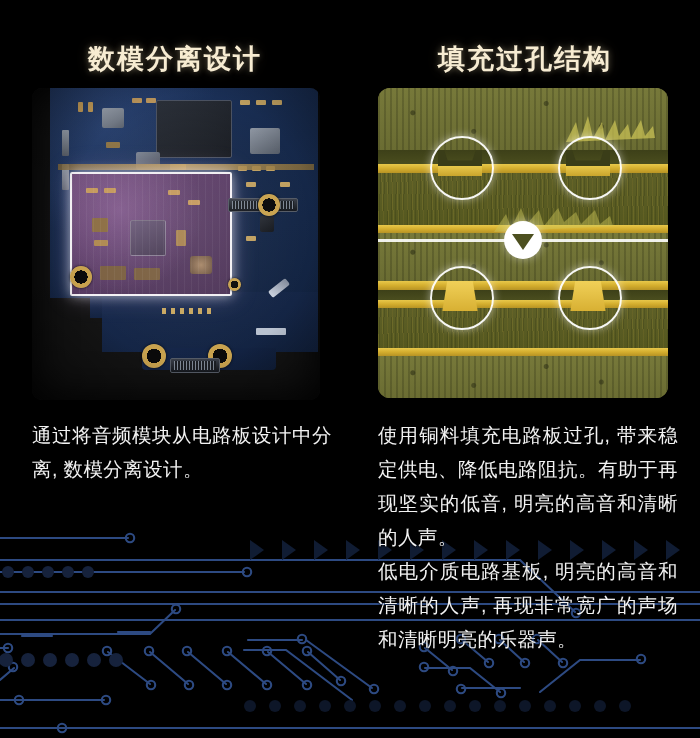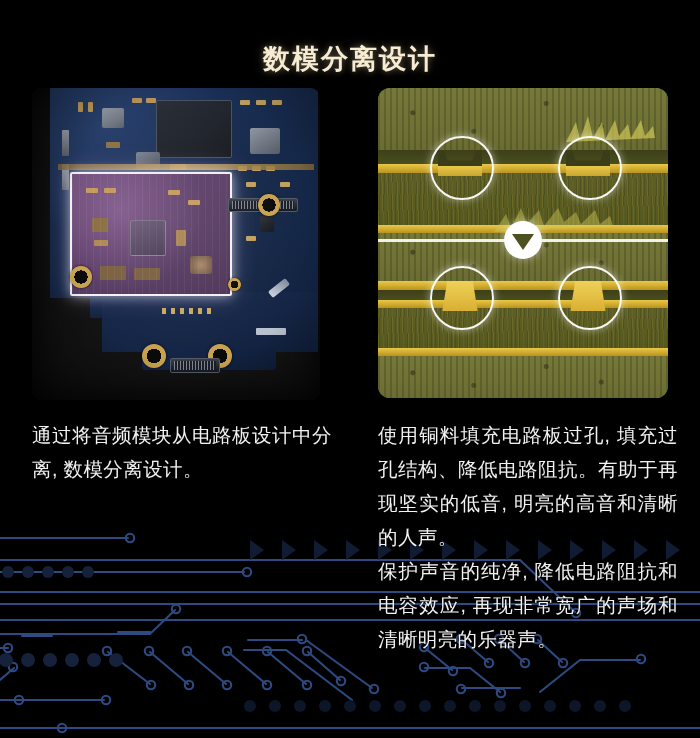--- a/index.html
+++ b/index.html
@@ -273,20 +273,23 @@
       <circle cx="575" cy="706" r="6"></circle>
     <circle cx="600" cy="706" r="6"></circle>
       <circle cx="625" cy="706" r="6"></circle>
   </g>
 </svg>
 
 <div class="title-row">
   <div class="title-cell">
     <div class="title">数模分离设计</div>
   </div>
+  <div class="title-cell">
+    <div class="title">填充过孔结构</div>
+  </div>
 </div>
 
 <div class="panel-row">
 
   <div class="pcb-panel">
     <div class="board">
       <div class="board-main"></div>
       <div class="board-notch"></div>
       <div class="board-lower"></div>
       <div class="board-tab"></div>
@@ -401,16 +404,16 @@
       <i></i>
     </div>
   </div>
 </div>
 
 <div class="body-row">
   <div class="col col-left">
     <p class="para">通过将音频模块从电路板设计中分离, 数模分离设计。</p>
   </div>
   <div class="col col-right">
-    <p class="para">使用铜料填充电路板过孔, 填充过孔结构、降低电路阻抗。有助于再现坚实的低音, 明亮的高音和清晰的人声。</p>
-    <p class="para">保护声音的纯净, 降低电路阻抗和电容效应, 再现非常宽广的声场和清晰明亮的乐器声。</p>
+    <p class="para">使用铜料填充电路板过孔, 带来稳定供电、降低电路阻抗。有助于再现坚实的低音, 明亮的高音和清晰的人声。</p>
+    <p class="para">低电介质电路基板, 明亮的高音和清晰的人声, 再现非常宽广的声场和清晰明亮的乐器声。</p>
   </div>
 </div>
 
 </body></html>

